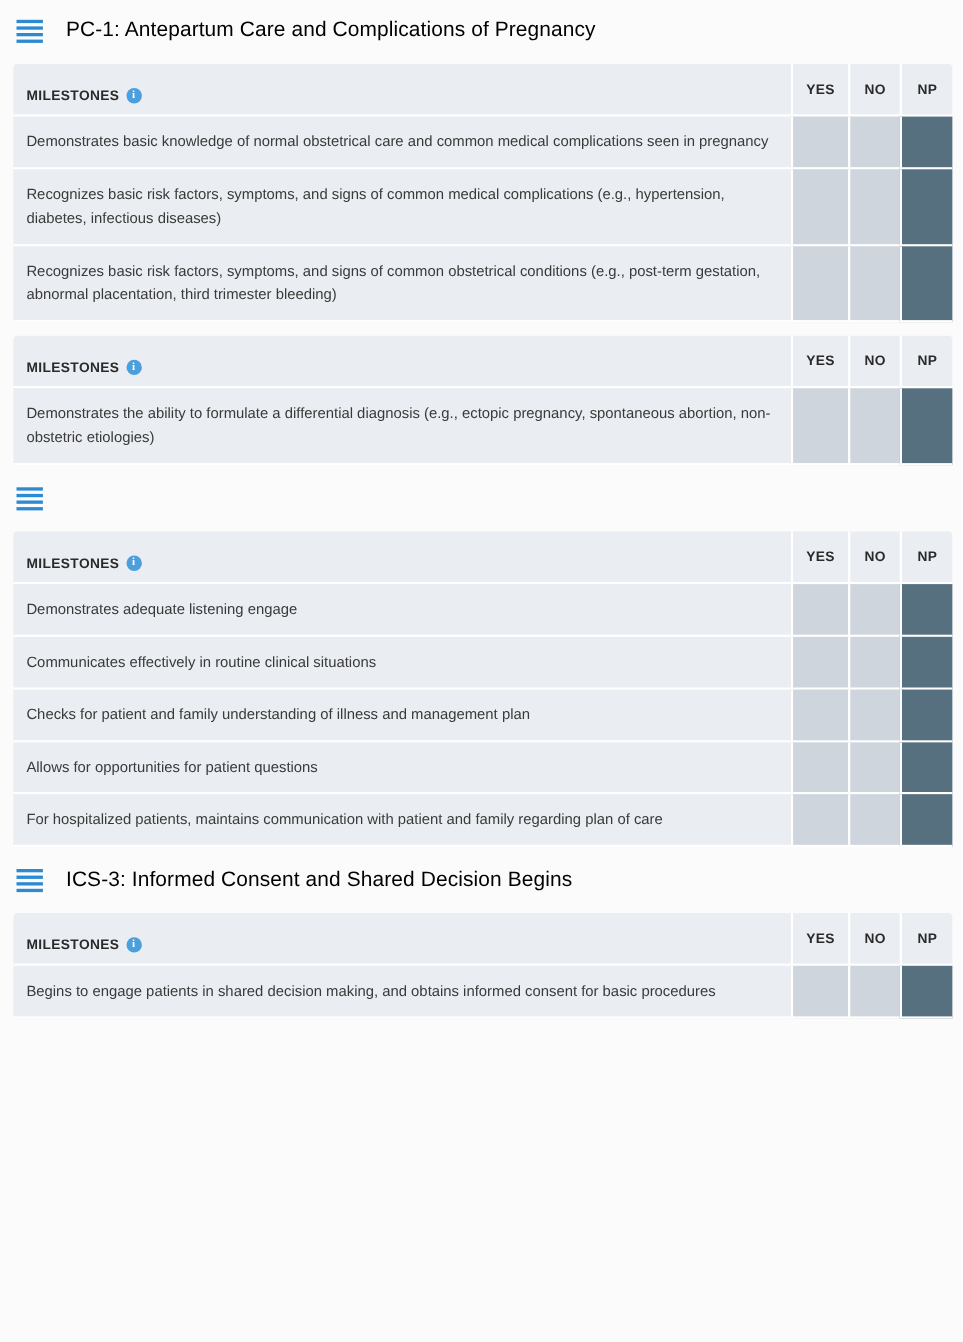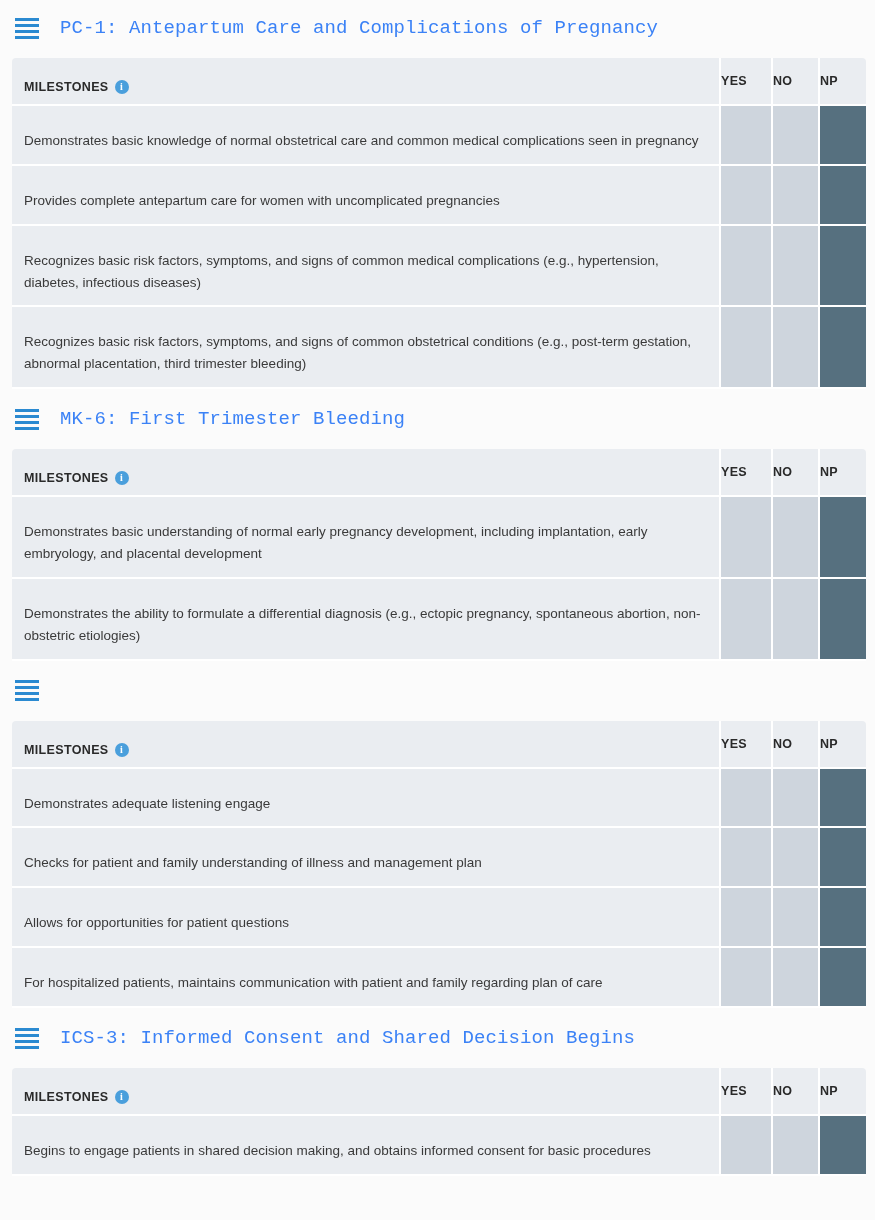--- a/index.html
+++ b/index.html
@@ -45,25 +45,25 @@
   .hamburger span {
     display: block;
     height: 3px;
     width: 100%;
     background: #2b8ad1;
     border-radius: 0px;
   }
 
   .section-title {
     font-size: 19px;
-    color: #3b82f6;
+    color: #000000;
     font-weight: 400;
     letter-spacing: 0.1px;
     white-space: nowrap;
-    font-family: Liberation Mono, monospace;
+    font-family: Liberation Sans, sans-serif;
     text-align: right;
   }
 
   
   .mtable {
     width: 854px;
     margin: 6px 0 0 12px;
     border-collapse: separate;
     border-spacing: 0;
     table-layout: fixed;
@@ -81,21 +81,21 @@
     font-size: 12.5px;
     font-weight: bold;
     letter-spacing: 0.35px;
     text-align: left;
     padding: 16px 0 4px 12px;
     border-bottom: 2px solid #ffffff;
     vertical-align: middle;
     height: 48px;
   }
   .mtable thead th.colh {
-    text-align: left;
+    text-align: center;
     padding: 16px 0;
     border-left: 2px solid #ffffff;
     font-weight: bold;
     font-size: 12.5px;
     letter-spacing: 0.3px;
   }
 
   .hdr-inner {
     display: flex;
     align-items: center;
@@ -116,21 +116,21 @@
     font-family: "Liberation Serif", serif;
     cursor: pointer;
     flex: 0 0 auto;
   }
 
   .mtable tbody td.ms {
     background: #eaedf1;
     color: #3a3a3a;
     font-size: 13.5px;
     line-height: 1.62;
-    padding: 24px 16px 12px 12px;
+    padding: 12px 16px 12px 12px;
     border-bottom: 2px solid #ffffff;
     vertical-align: middle;
   }
   .mtable tbody td.cell {
     border-bottom: 2px solid #ffffff;
     border-left: 2px solid #ffffff;
     padding: 0;
   }
   .cell-yes, .cell-no { background: #ced5dd; }
   .cell-np { background: #56707f; }
@@ -171,49 +171,34 @@
         </tr>
       </thead>
       <tbody>
         <tr>
           <td class="ms">Demonstrates basic knowledge of normal obstetrical care and common medical complications seen in pregnancy</td>
           <td class="cell cell-yes"></td>
           <td class="cell cell-no"></td>
           <td class="cell cell-np"></td>
         </tr>
         <tr>
-          <td class="ms">Provides complete antepartum care for women with uncomplicated pregnancies</td>
-          <td class="cell cell-yes"></td>
-          <td class="cell cell-no"></td>
-          <td class="cell cell-np"></td>
-        </tr>
-        <tr>
           <td class="ms">Recognizes basic risk factors, symptoms, and signs of common medical complications (e.g., hypertension, diabetes, infectious diseases)</td>
           <td class="cell cell-yes"></td>
           <td class="cell cell-no"></td>
           <td class="cell cell-np"></td>
         </tr>
         <tr>
           <td class="ms">Recognizes basic risk factors, symptoms, and signs of common obstetrical conditions (e.g., post-term gestation, abnormal placentation, third trimester bleeding)</td>
           <td class="cell cell-yes"></td>
           <td class="cell cell-no"></td>
           <td class="cell cell-np"></td>
         </tr>
       </tbody>
     </table>
     <div class="spacer"></div>
-    <div class="section-header">
-      <div class="hamburger">
-        <span></span>
-        <span></span>
-        <span></span>
-        <span></span>
-      </div>
-      <div class="section-title">MK-6: First Trimester Bleeding</div>
-    </div>
     <table class="mtable">
       <colgroup>
         <col class="c-ms">
         <col class="c-yes">
         <col class="c-no">
         <col class="c-np">
       </colgroup>
       <thead>
         <tr>
           <th>
@@ -221,26 +206,20 @@
               <span>MILESTONES</span>
               <span class="info-icon">i</span>
             </div>
           </th>
           <th class="colh">YES</th>
           <th class="colh">NO</th>
           <th class="colh">NP</th>
         </tr>
       </thead>
       <tbody>
-        <tr>
-          <td class="ms">Demonstrates basic understanding of normal early pregnancy development, including implantation, early embryology, and placental development</td>
-          <td class="cell cell-yes"></td>
-          <td class="cell cell-no"></td>
-          <td class="cell cell-np"></td>
-        </tr>
         <tr>
           <td class="ms">Demonstrates the ability to formulate a differential diagnosis (e.g., ectopic pregnancy, spontaneous abortion, non-obstetric etiologies)</td>
           <td class="cell cell-yes"></td>
           <td class="cell cell-no"></td>
           <td class="cell cell-np"></td>
         </tr>
       </tbody>
     </table>
     <div class="spacer"></div>
     <div class="section-header">
@@ -267,20 +246,26 @@
             </div>
           </th>
           <th class="colh">YES</th>
           <th class="colh">NO</th>
           <th class="colh">NP</th>
         </tr>
       </thead>
       <tbody>
         <tr>
           <td class="ms">Demonstrates adequate listening engage</td>
+          <td class="cell cell-yes"></td>
+          <td class="cell cell-no"></td>
+          <td class="cell cell-np"></td>
+        </tr>
+        <tr>
+          <td class="ms">Communicates effectively in routine clinical situations</td>
           <td class="cell cell-yes"></td>
           <td class="cell cell-no"></td>
           <td class="cell cell-np"></td>
         </tr>
         <tr>
           <td class="ms">Checks for patient and family understanding of illness and management plan</td>
           <td class="cell cell-yes"></td>
           <td class="cell cell-no"></td>
           <td class="cell cell-np"></td>
         </tr>

